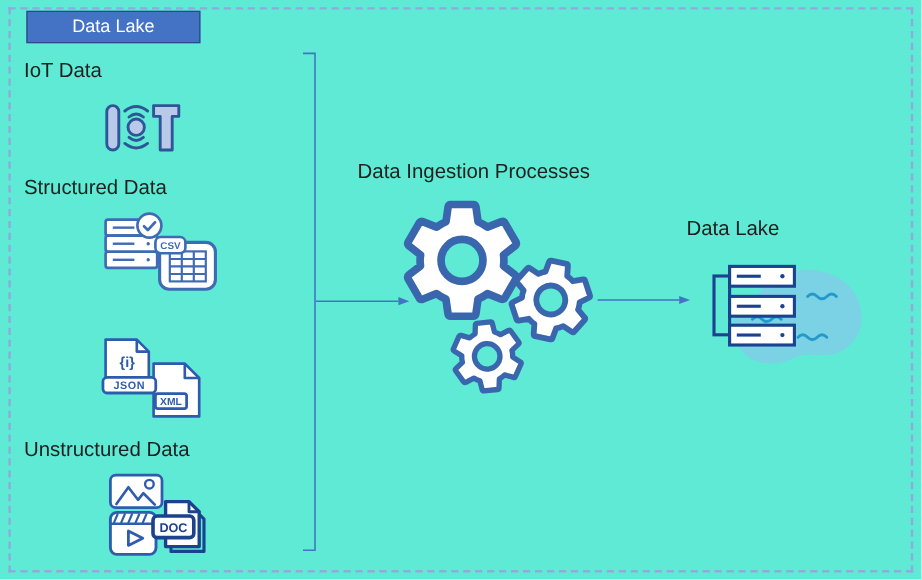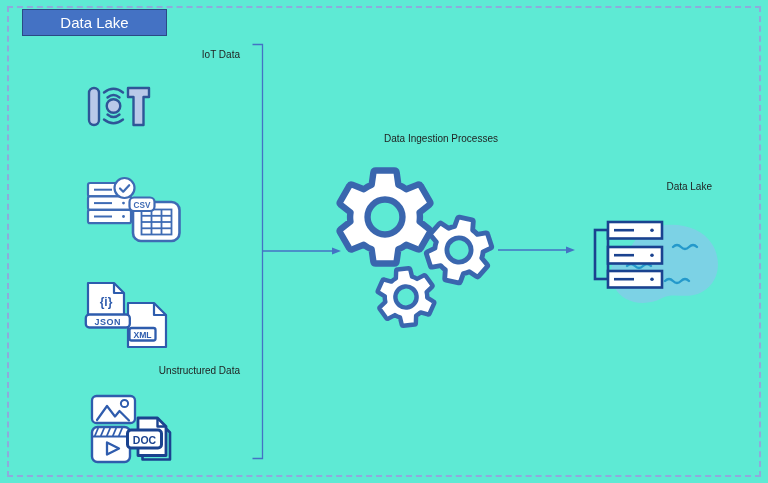--- a/index.html
+++ b/index.html
@@ -10,21 +10,21 @@
   .dash-border{
     position:absolute;left:7px;top:6px;right:7px;bottom:6px;
     border:2px dashed #8FAADC;pointer-events:none;
   }
   .tab{
     position:absolute;left:22px;top:9px;width:145px;height:27px;
     background:#4472C4;border:1px solid #2A4A85;box-sizing:border-box;
     color:#ffffff;font-size:15px;line-height:25px;text-align:center;
   }
   .lbl{
-    position:absolute;text-align:right;font-size:10px;color:#1f1f1f;
+    position:absolute;text-align:left;font-size:17px;color:#1f1f1f;
     white-space:nowrap;
   }
   .col-lbl{left:20px;width:220px;}
   .abs{position:absolute;}
   svg{display:block;overflow:visible;}
   svg text{font-family:"Liberation Sans", sans-serif;}
 </style>
 </head>
 <body>
 
@@ -40,20 +40,21 @@
     </g>
     <g>
       <line x1="498" y1="250" x2="566" y2="250" stroke="#4472C4" stroke-width="1.3"></line>
       <polygon points="566,246.6 575,250 566,253.4" fill="#4472C4"></polygon>
     </g>
   </svg>
 
   <div class="tab">Data Lake</div>
 
   <div class="lbl col-lbl" style="top:49px">IoT Data</div>
+  <div class="lbl col-lbl" style="top:147px">Structured Data</div>
   <div class="lbl col-lbl" style="top:365px">Unstructured Data</div>
 
   <svg class="abs" style="left:86px;top:76px" width="66" height="52" viewBox="0 0 66 52">
     <g stroke="#2E5597" stroke-width="2.4" fill="#B9C9E9" stroke-linejoin="round" stroke-linecap="round">
       <rect x="3" y="12" width="10" height="37" rx="5"></rect>
       <path d="M21.5,21.5 Q27.5,16.5 33.5,21.5" fill="none"></path>
       <path d="M18,16.5 Q27.5,9 37,16.5" fill="none"></path>
       <circle cx="27.5" cy="30" r="6.8"></circle>
       <path d="M21.5,38.5 Q27.5,43.5 33.5,38.5" fill="none"></path>
       <path d="M18,43.5 Q27.5,51 37,43.5" fill="none"></path>

